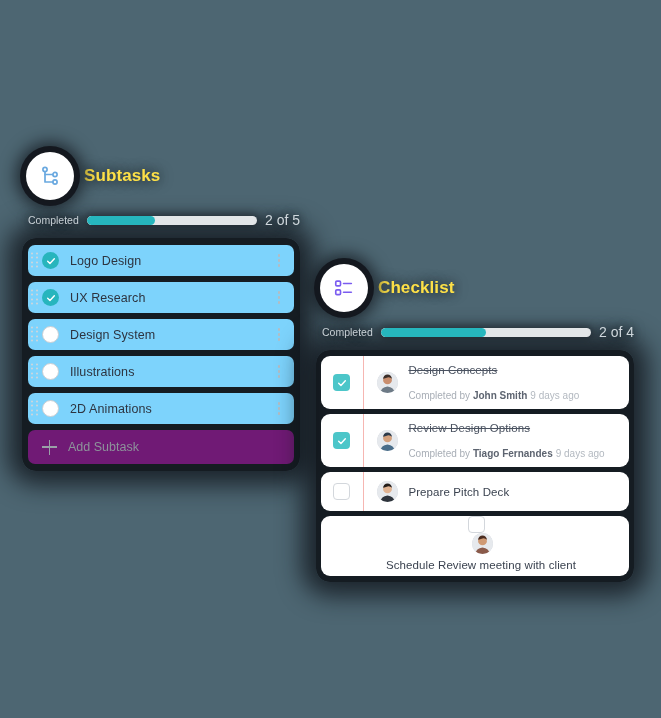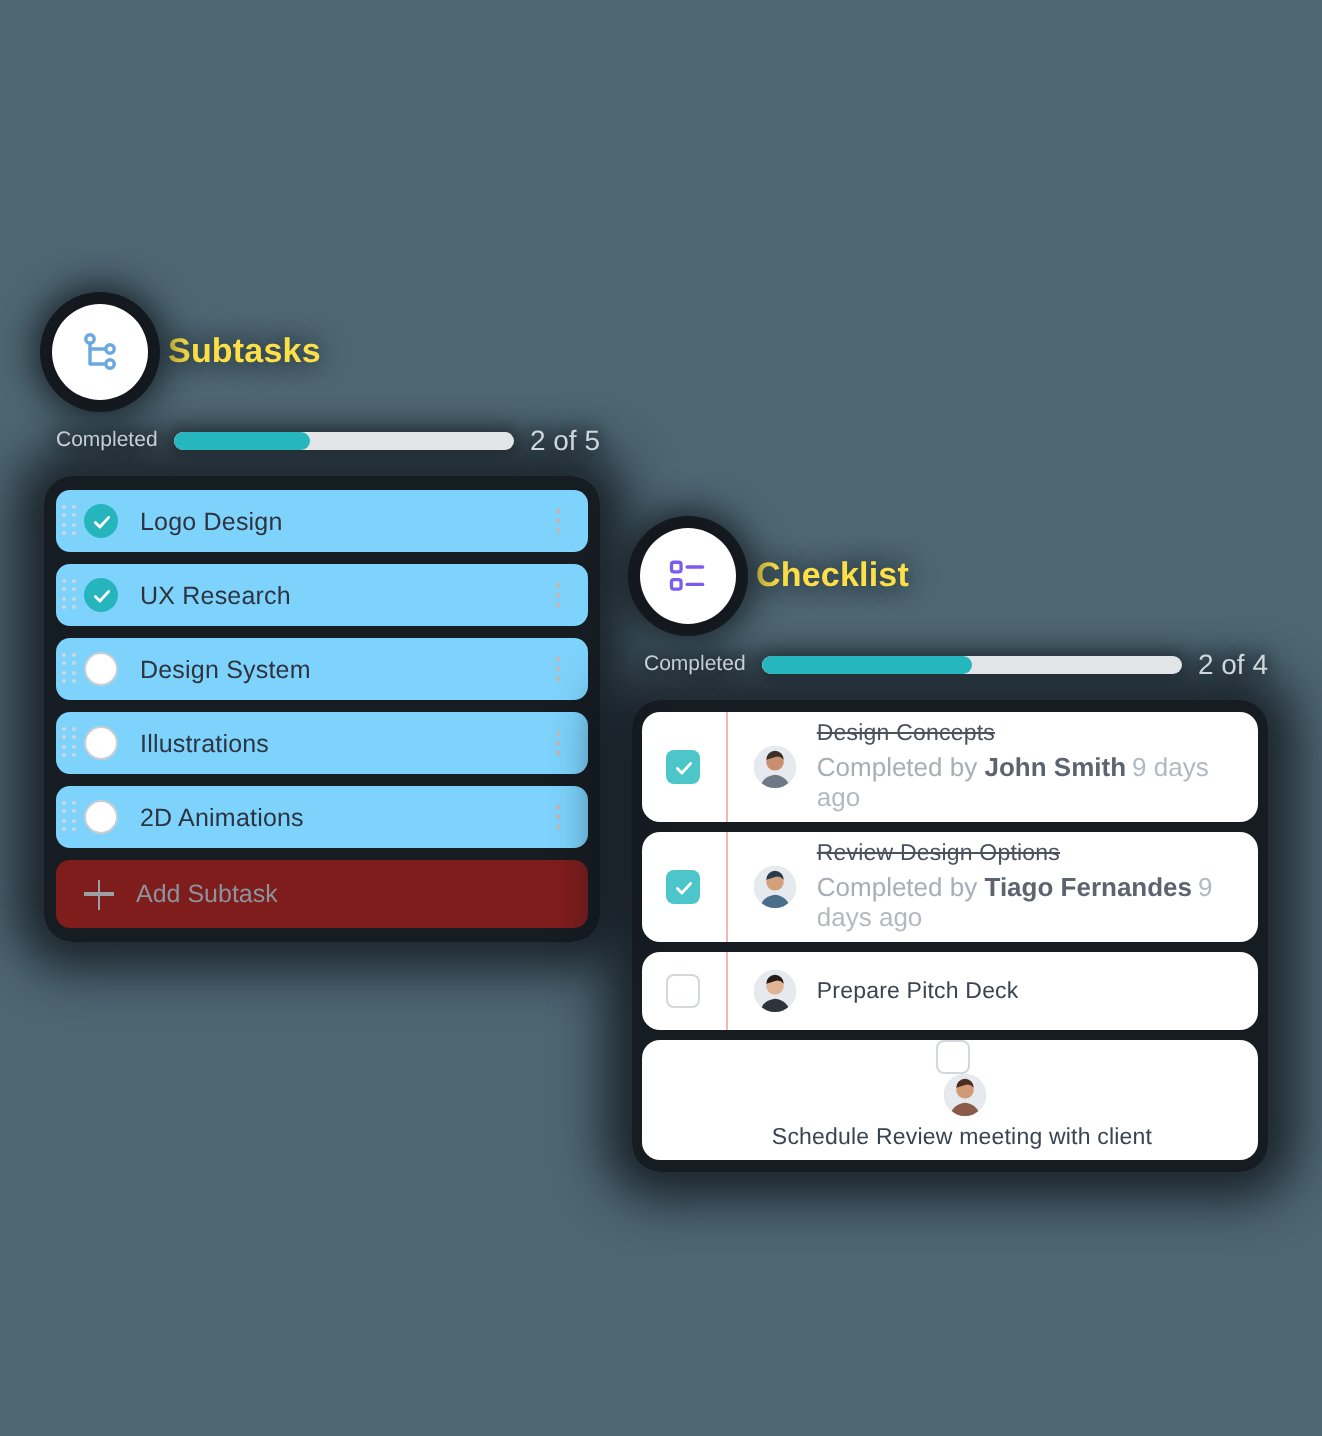--- a/index.html
+++ b/index.html
@@ -143,21 +143,21 @@
     display: flex; flex-direction: column;
     align-items: center; justify-content: center;
     gap: 2.5px;
     flex: 0 0 auto;
   }
   .dots-v i { width: 2.4px; height: 2.4px; border-radius: 50%; background: #b6bbc1; display: block; }
 
   .add-row {
     display: flex;
     align-items: center;
-    background: #7f1d1d;
+    background: #701a75;
     border-radius: 7px;
     height: 34px;
     padding-left: 14px;
     margin-top: 6px;
   }
   .add-plus {
     width: 15px; height: 15px;
     position: relative;
     flex: 0 0 auto;
   }
@@ -233,22 +233,22 @@
   .cl-body { margin-left: 10px; flex: 1; padding: 5px 0; }
 
   .cl-title {
     font-size: 11.5px;
     color: #3b4350;
     letter-spacing: .1px;
   }
   .cl-title.struck { text-decoration: line-through; color: #4a5260; }
 
   .cl-meta {
-    margin-top: 3px;
-    font-size: 13px;
+    margin-top: 14px;
+    font-size: 10px;
     color: #a8aeb6;
   }
   .cl-meta b { color: #5d6470; font-weight: 700; }
   .cl-meta span.ago { color: #b3b9c0; margin-left: 3px; }
 </style>
 </head>
 <body>
 
 <div class="subtasks-panel">
 

